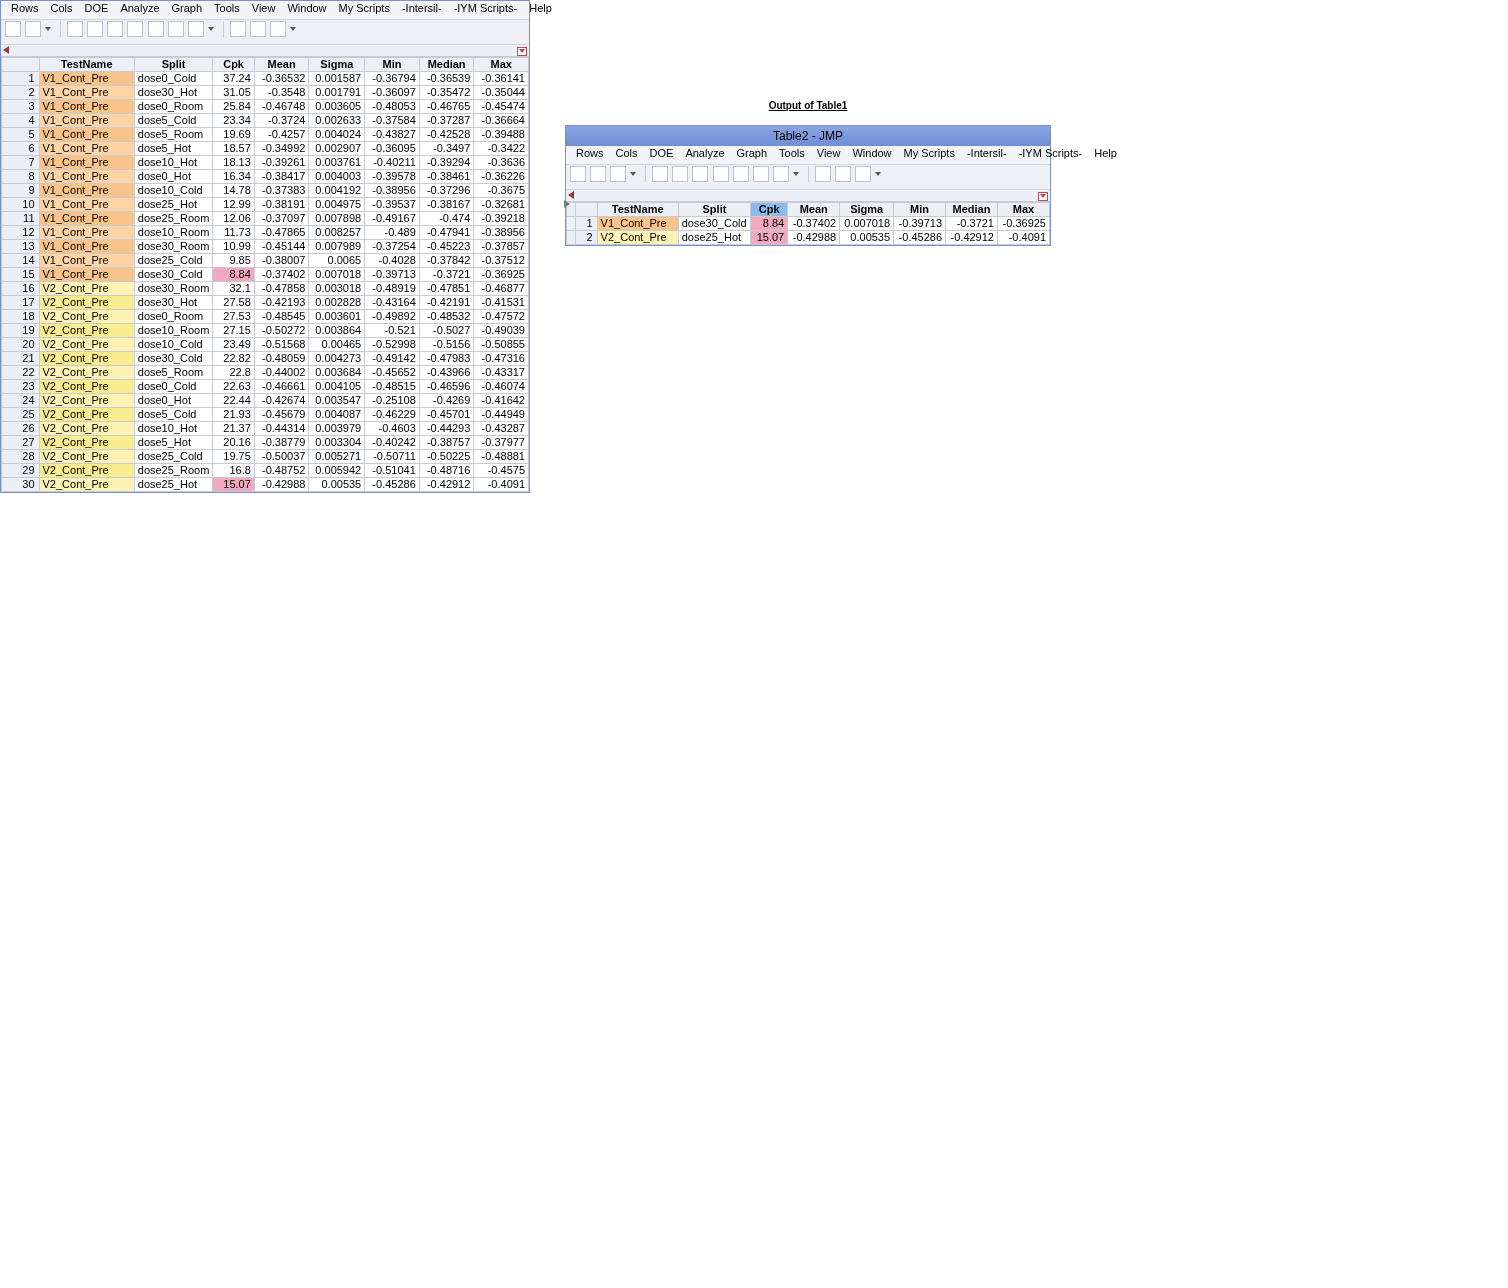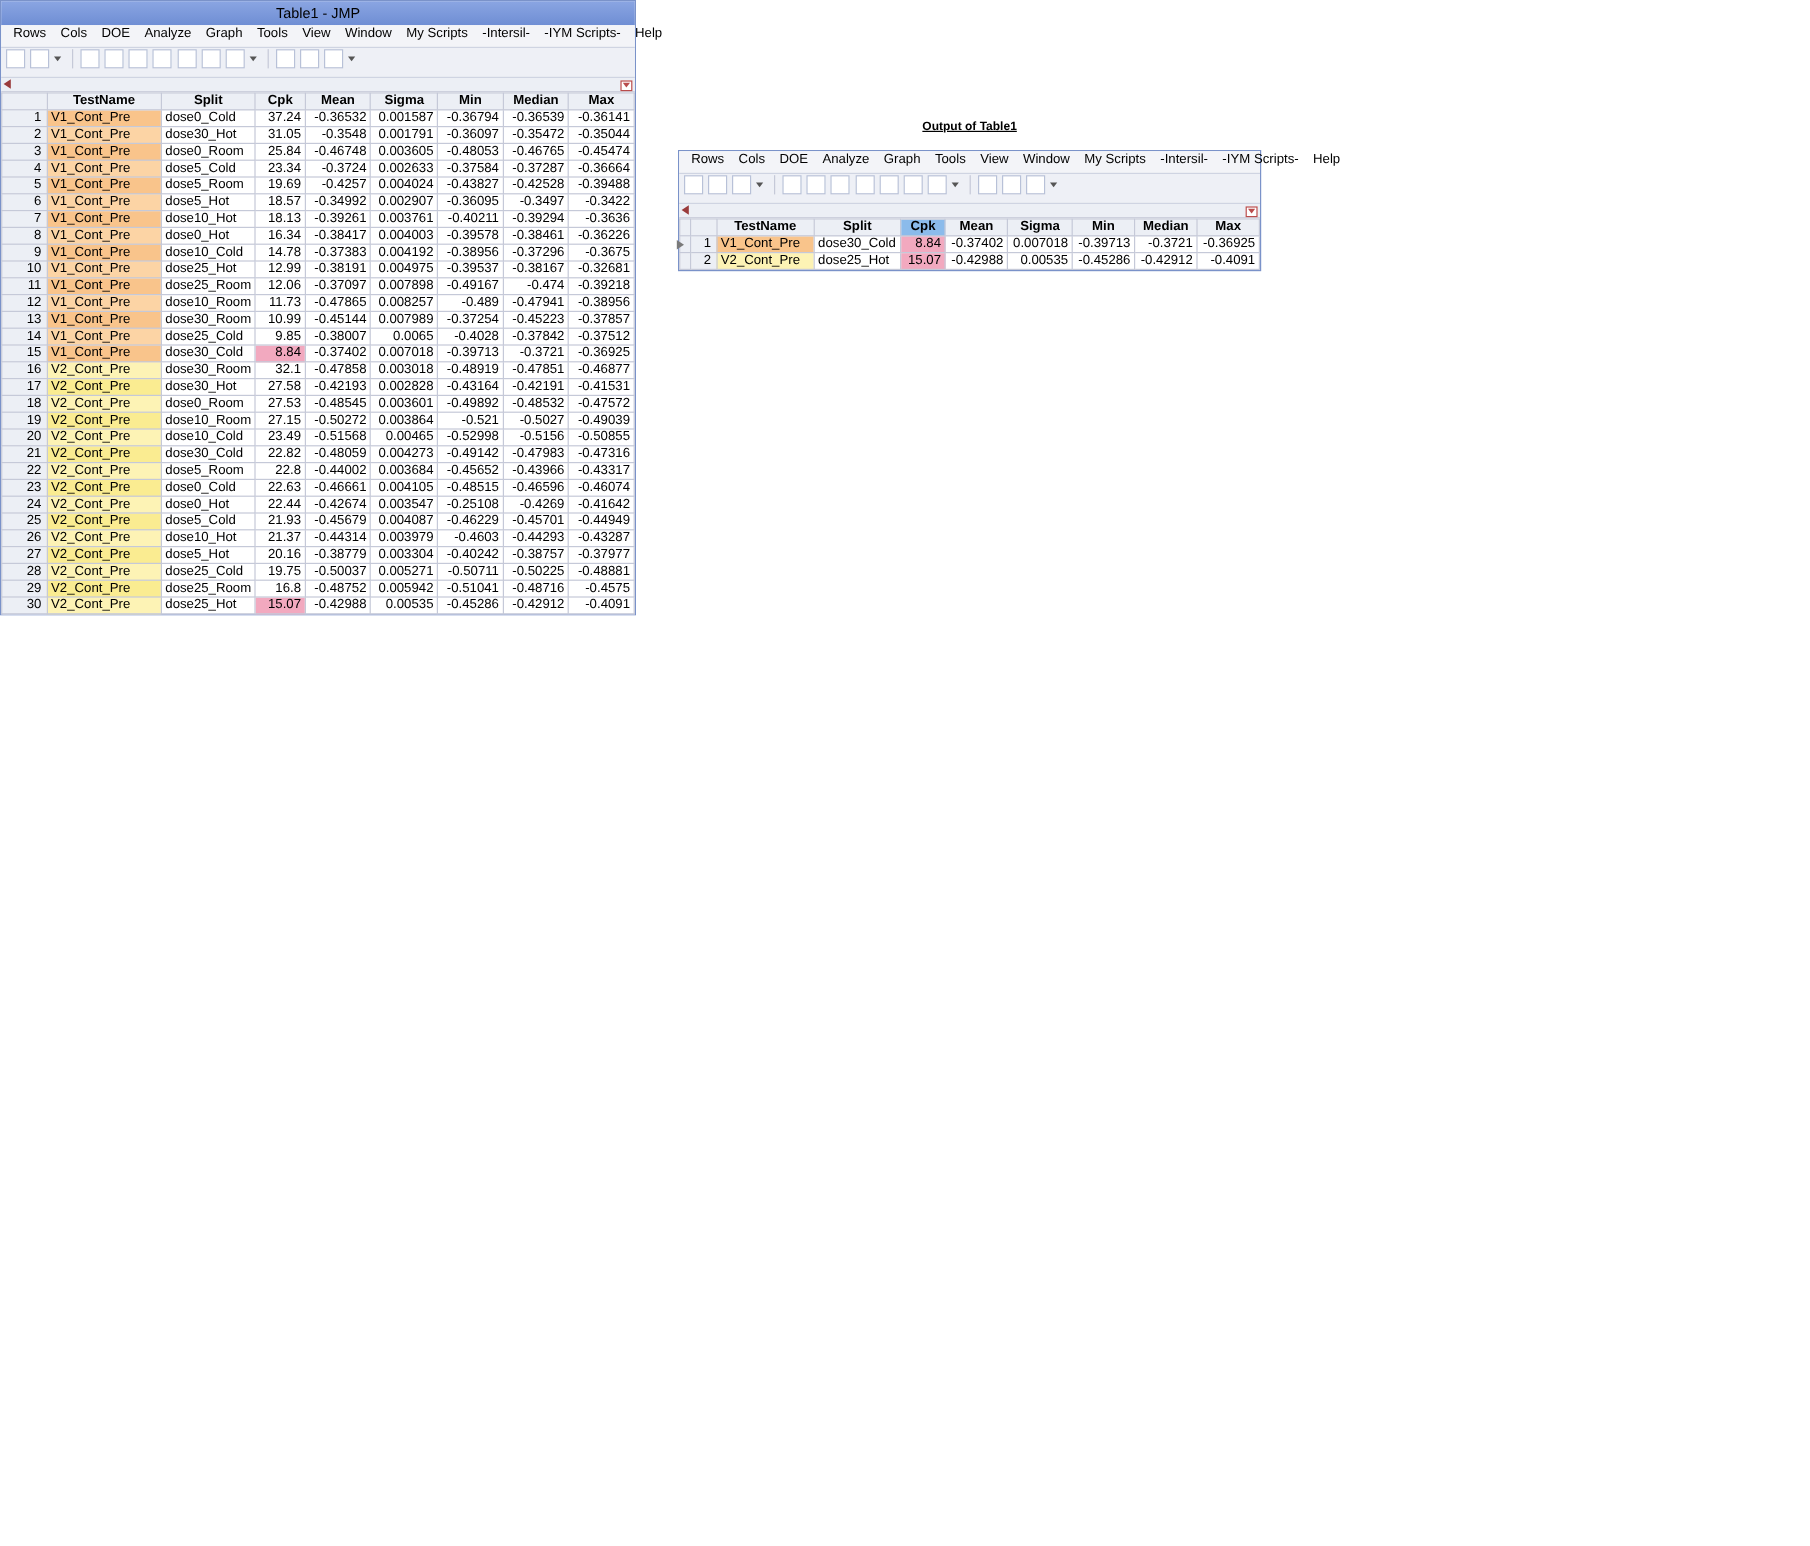--- a/index.html
+++ b/index.html
@@ -34,21 +34,20 @@
     .sec2 { margin-top:100px;}
     .sec2-head { text-align:center; font-weight:bold; text-decoration:underline; margin-bottom:14px; font-size:10px;}
     .arrow-icon{display:inline-block;width:0;height:0;border-top:4px solid transparent;border-bottom:4px solid transparent;border-left:6px solid #7a7a7a;position:absolute;left:564px;top:200px;}
   </style>
 </head>
 <body>
 
 <div class="layout">
 
 <div class="win" style="width:528px;">
-  <div class="title">Table1 - JMP</div>
   <div class="menubar" id="menu1"><span>Rows</span><span>Cols</span><span>DOE</span><span>Analyze</span><span>Graph</span><span>Tools</span><span>View</span><span>Window</span><span>My Scripts</span><span>-Intersil-</span><span>-IYM Scripts-</span><span>Help</span></div>
   <div class="toolbar">
     <span class="ico"></span>
     <span class="ico"></span>
     <span class="dd"></span>
     <span class="sep"></span>
     <span class="ico"></span>
     <span class="ico"></span>
     <span class="ico"></span>
     <span class="ico"></span>
@@ -413,20 +412,21 @@
             <td class="numc ">-0.42912</td>
             <td class="numc ">-0.4091</td>
           </tr>
         </tbody>
   </table>
 </div>
 
 <div class="sec2">
   <div class="sec2-head">Output of Table1</div>
   <div class="win" style="width:484px;">
+    <div class="title">Table2 - JMP</div>
     <div class="menubar" id="menu2"><span>Rows</span><span>Cols</span><span>DOE</span><span>Analyze</span><span>Graph</span><span>Tools</span><span>View</span><span>Window</span><span>My Scripts</span><span>-Intersil-</span><span>-IYM Scripts-</span><span>Help</span></div>
     <div class="toolbar">
       <span class="ico"></span>
       <span class="ico"></span>
       <span class="ico"></span>
       <span class="dd"></span>
       <span class="sep"></span>
       <span class="ico"></span>
       <span class="ico"></span>
       <span class="ico"></span>

